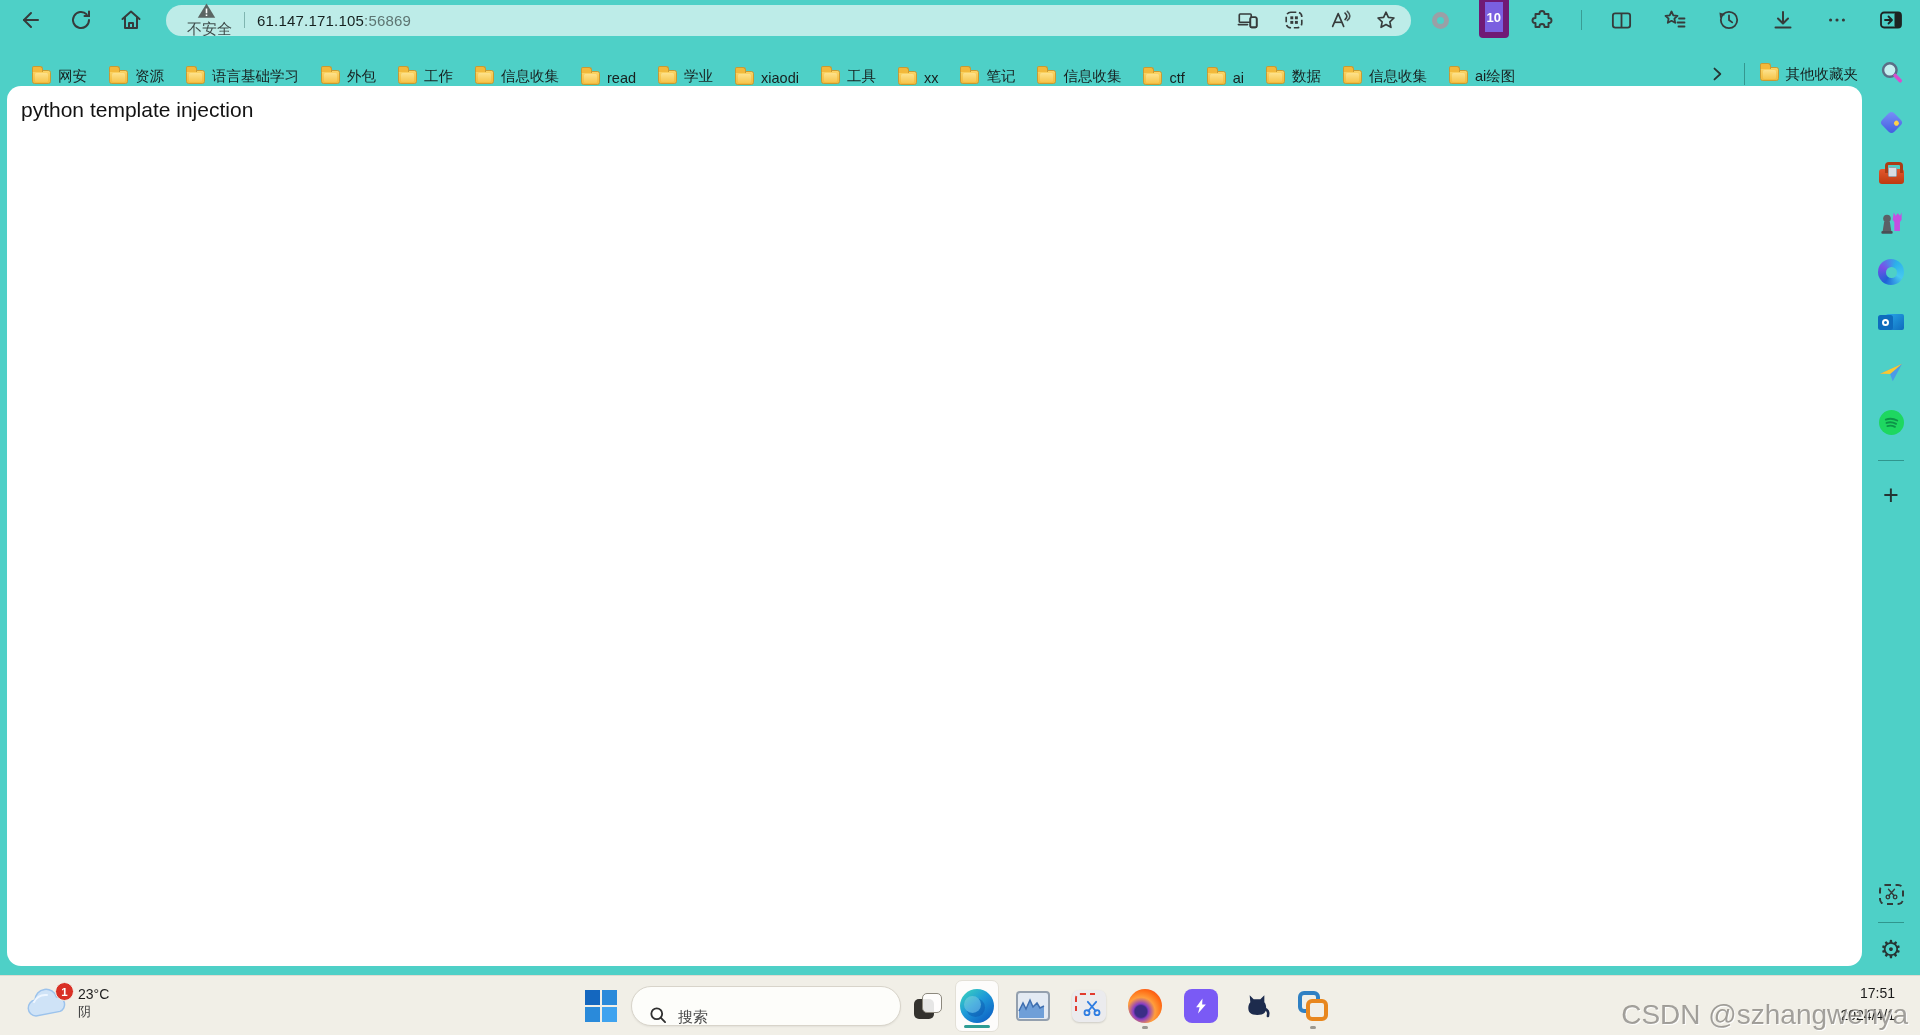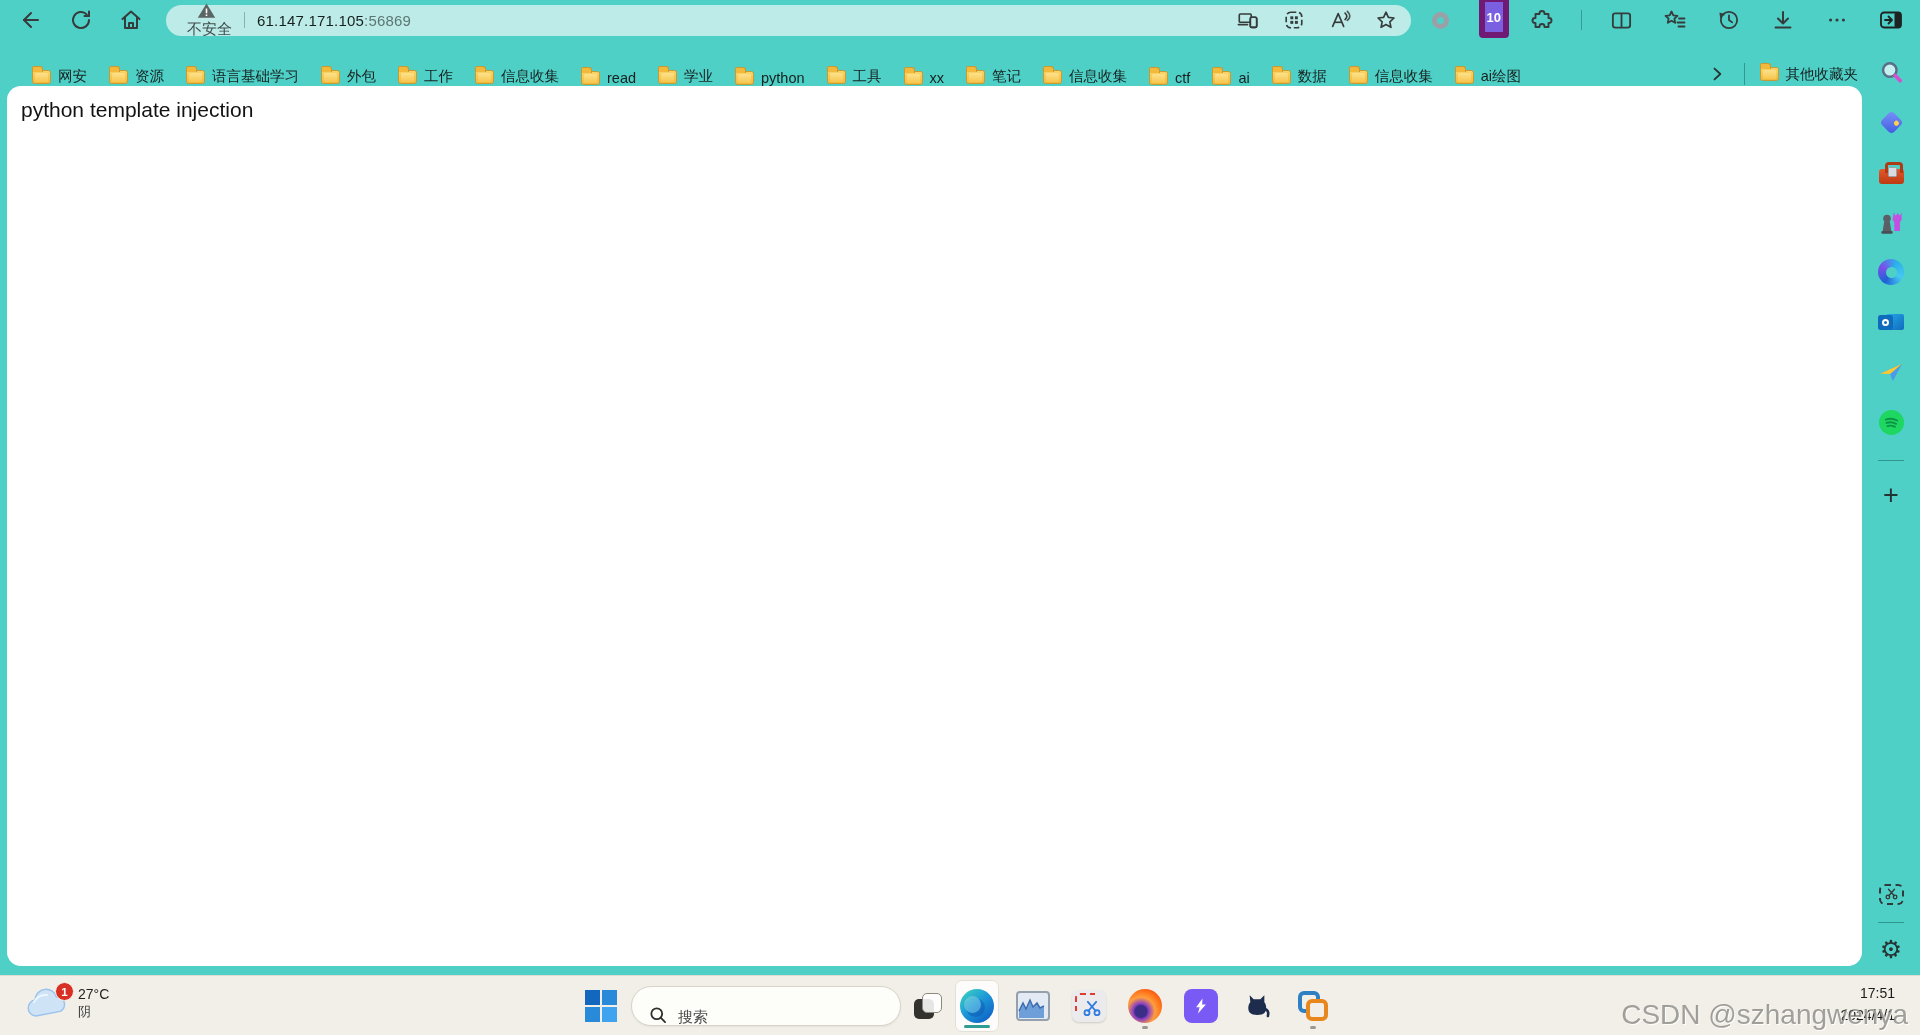--- a/index.html
+++ b/index.html
@@ -317,21 +317,21 @@
   <div class="bm">
       <span class="folder"></span>
       <span class="bm-label">read</span>
     </div>
   <div class="bm">
       <span class="folder"></span>
       <span class="bm-label">学业</span>
     </div>
   <div class="bm">
       <span class="folder"></span>
-      <span class="bm-label">python</span>
+      <span class="bm-label">xiaodi</span>
     </div>
   <div class="bm">
       <span class="folder"></span>
       <span class="bm-label">工具</span>
     </div>
   <div class="bm">
       <span class="folder"></span>
       <span class="bm-label">xx</span>
     </div>
   <div class="bm">
@@ -452,21 +452,21 @@
 
   <div class="weather">
     <span class="cloud-wrap">
       <svg width="44" height="32" viewBox="0 0 44 32">
           <path d="M10 28a8 8 0 0 1-1-15.9A11 11 0 0 1 30.5 9a7.5 7.5 0 0 1 3.5 14.4z" fill="#cfe3f7" stroke="#9cc3ec" stroke-width="1.5"></path>
           <path d="M8 14q4-8 13-7" fill="none" stroke="#eef6ff" stroke-width="2" stroke-linecap="round"></path>
         </svg>
       <span class="badge-red">1</span>
     </span>
     <span class="weather-text">
-      <span class="w-temp">27°C</span>
+      <span class="w-temp">23°C</span>
       <span class="w-cond">阴</span>
     </span>
   </div>
 
   <div class="tb-center">
     <div class="start-btn">
       <span class="win-logo">
           <span></span>
           <span></span>
           <span></span>

